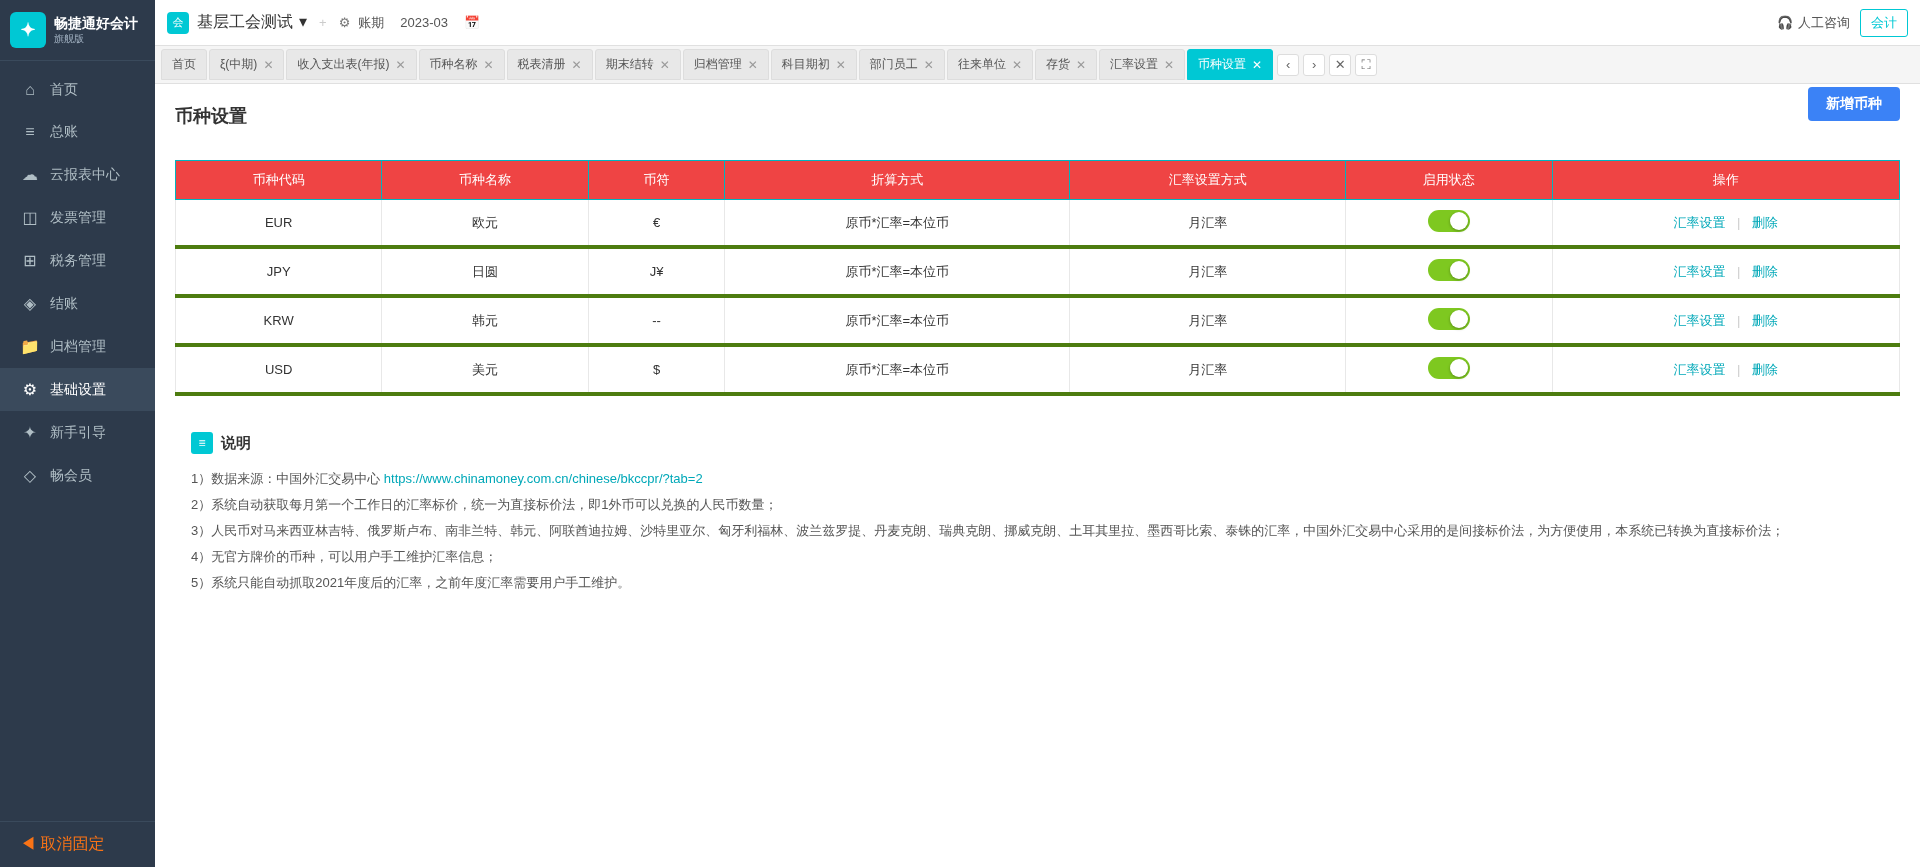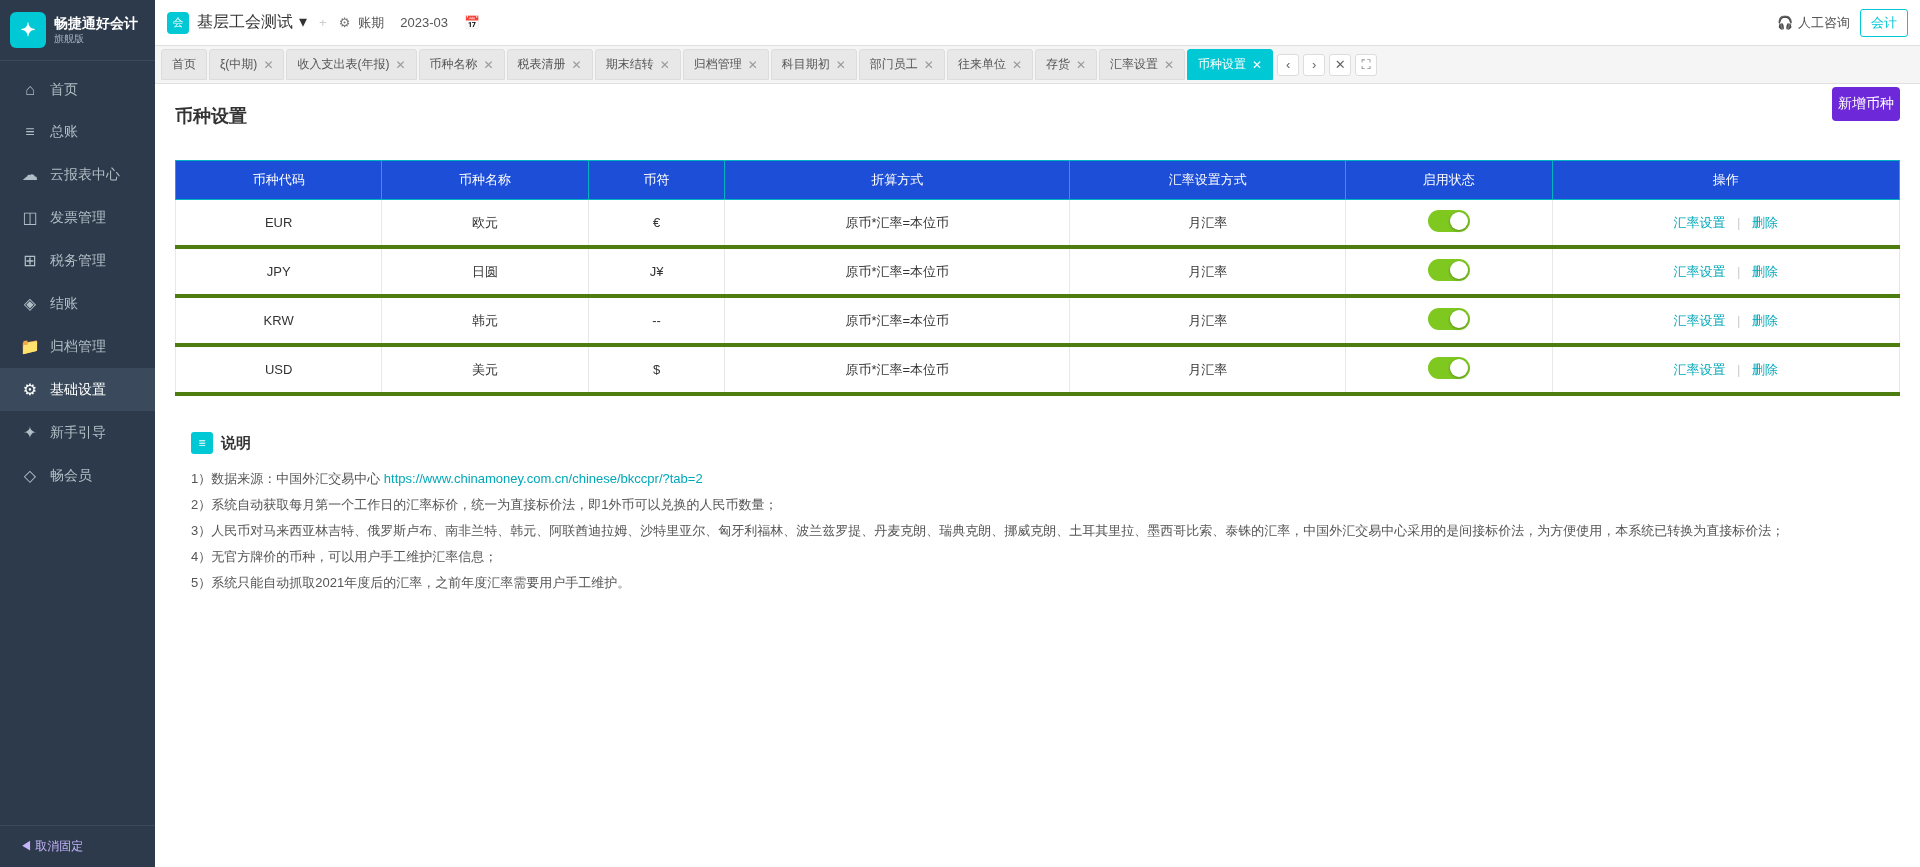--- a/index.html
+++ b/index.html
@@ -8,21 +8,21 @@
     
     .sidebar { width: 155px; background: #2d3a4b; color: #fff; display: flex; flex-direction: column; height: 867px; flex-shrink: 0; }
     .sidebar-logo { padding: 12px 10px; display: flex; align-items: center; gap: 8px; border-bottom: 1px solid #3a4a5c; }
     .sidebar-logo-icon { width: 36px; height: 36px; background: #00c8d4; border-radius: 6px; display: flex; align-items: center; justify-content: center; color: white; font-size: 18px; font-weight: bold; }
     .sidebar-logo-text { font-size: 14px; font-weight: bold; color: #fff; line-height: 1.3; }
     .sidebar-logo-sub { font-size: 10px; color: #a0b0c0; }
     .sidebar-nav { flex: 1; padding-top: 8px; }
     .sidebar-item { display: flex; align-items: center; gap: 10px; padding: 12px 20px; cursor: pointer; color: #b0bec5; font-size: 14px; }
     .sidebar-item.active { background: #3a4a5c; color: #fff; }
     .sidebar-item-icon { font-size: 16px; width: 20px; text-align: center; }
-    .sidebar-footer { padding: 12px 20px; color: #c4b5fd; font-size: 12px; display: flex; align-items: center; gap: 6px; cursor: pointer; border-top: 1px solid #3a4a5c; }
+    .sidebar-footer { padding: 12px 20px; color: #f97316; font-size: 16px; display: flex; align-items: center; gap: 6px; cursor: pointer; border-top: 1px solid #3a4a5c; }
 
     
     .main { flex: 1; display: flex; flex-direction: column; height: 867px; overflow: hidden; }
 
     
     .topbar { background: #fff; height: 46px; display: flex; align-items: center; padding: 0 12px; border-bottom: 1px solid #e0e0e0; gap: 8px; }
     .topbar-company { display: flex; align-items: flex-start; gap: 6px; font-size: 16px; color: #333; cursor: pointer; }
     .topbar-company-icon { width: 22px; height: 22px; background: #00c8d4; border-radius: 4px; display: flex; align-items: center; justify-content: center; color: white; font-size: 11px; }
     .topbar-divider { color: #ccc; margin: 0 4px; }
     .topbar-period { display: flex; align-items: center; gap: 16px; font-size: 13px; color: #555; }
@@ -38,25 +38,25 @@
     .tab.active .tab-close { color: #fff; }
     .tab-nav-btn { width: 22px; height: 22px; display: flex; align-items: center; justify-content: center; cursor: pointer; color: #666; border: 1px solid #ddd; border-radius: 3px; background: #fff; margin-left: 2px; }
 
     
     .content { flex: 1; background: #fff; overflow-y: auto; padding: 20px 20px; }
 
     
     .page-title { font-size: 18px; color: #333; font-weight: bold; margin-bottom: 16px; }
 
     
-    .btn-new { background: #6d28d9; color: #fff; border: none; padding: 8px 6px; border-radius: 4px; font-size: 14px; cursor: pointer; float: right; margin-top: -40px; }
+    .btn-new { background: #3b82f6; color: #fff; border: none; padding: 8px 18px; border-radius: 4px; font-size: 14px; cursor: pointer; float: right; margin-top: -40px; font-weight: bold; }
 
     
     .data-table { width: 100%; border-collapse: collapse; margin-bottom: 20px; }
-    .data-table thead tr { background: #1d4ed8; }
+    .data-table thead tr { background: #ef4444; }
     .data-table thead th { color: #fff; padding: 10px 12px; font-weight: normal; font-size: 13px; text-align: center; border: 1px solid #00b5c0; }
     .data-table tbody tr { border-bottom: 4px solid #4d7c0f; }
     .data-table tbody td { padding: 10px 12px; text-align: center; color: #333; font-size: 13px; border: 1px solid #e8e8e8; }
 
     
     .toggle { display: inline-flex; align-items: center; width: 42px; height: 22px; background: #7ec820; border-radius: 11px; cursor: pointer; position: relative; }
     .toggle-knob { width: 18px; height: 18px; background: #fff; border-radius: 50%; position: absolute; right: 2px; box-shadow: 0 1px 3px rgba(0,0,0,0.3); }
 
     
     .action-link { color: #00a8b8; cursor: pointer; font-size: 13px; }

